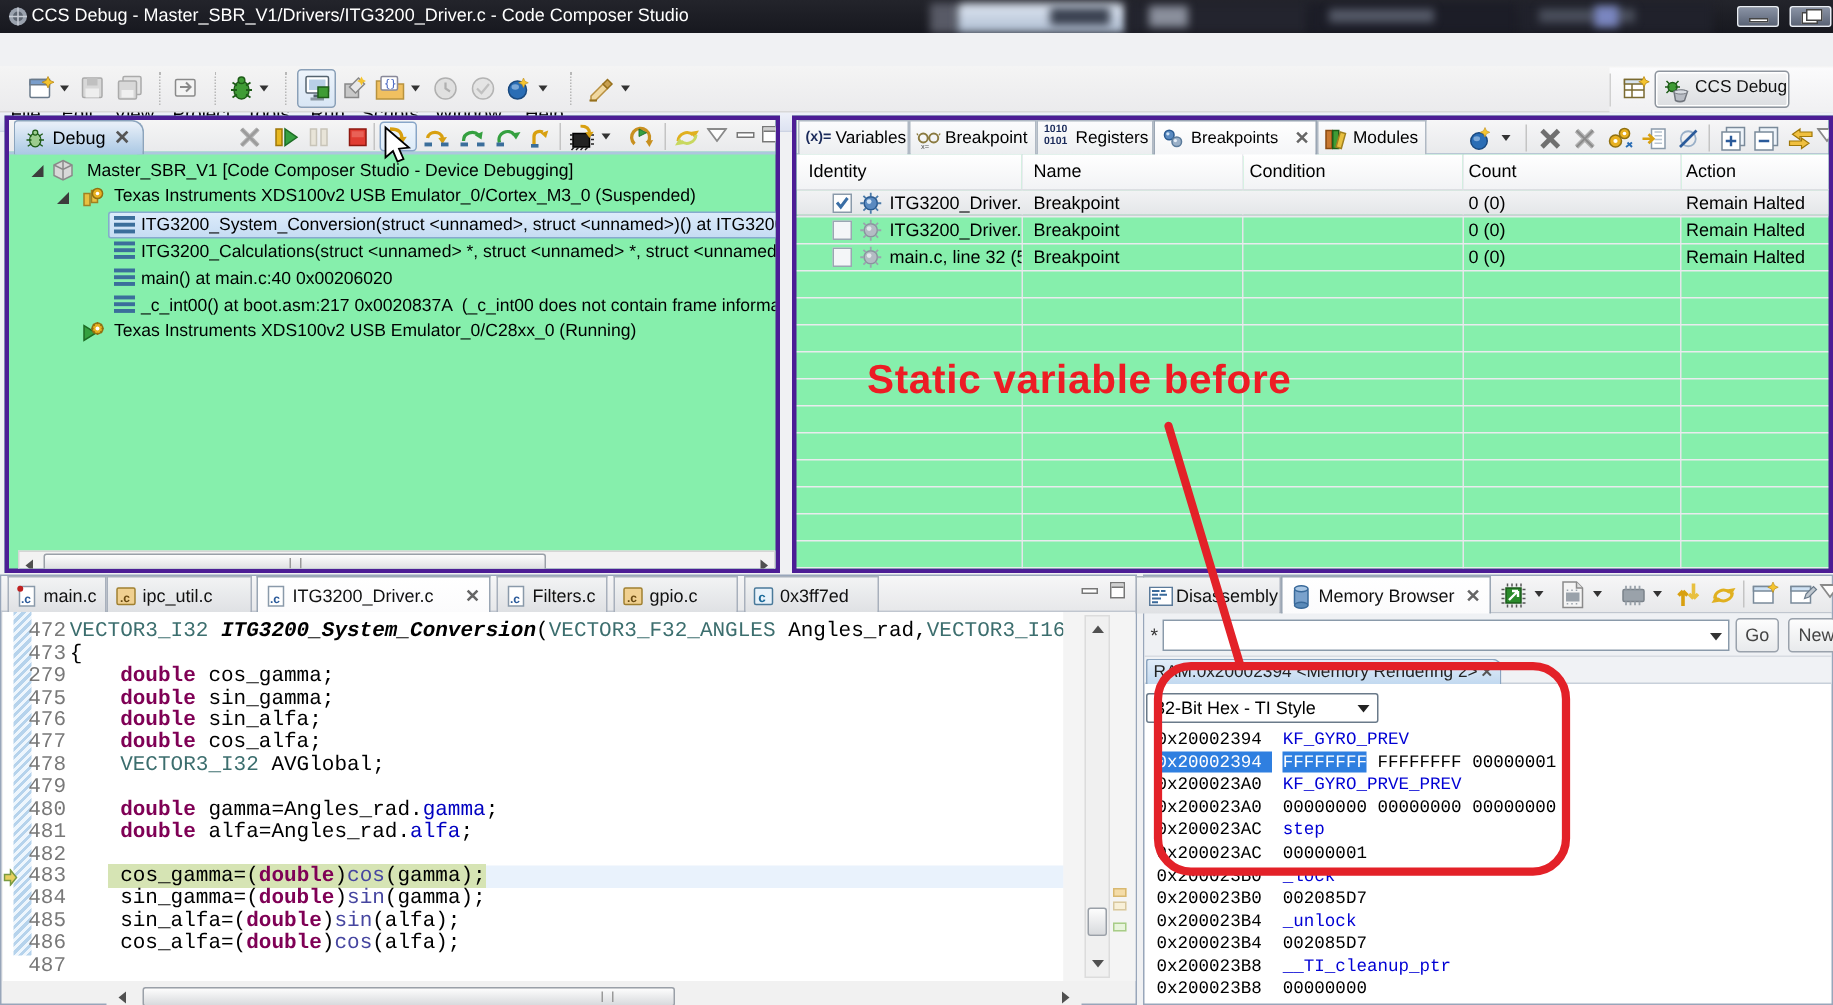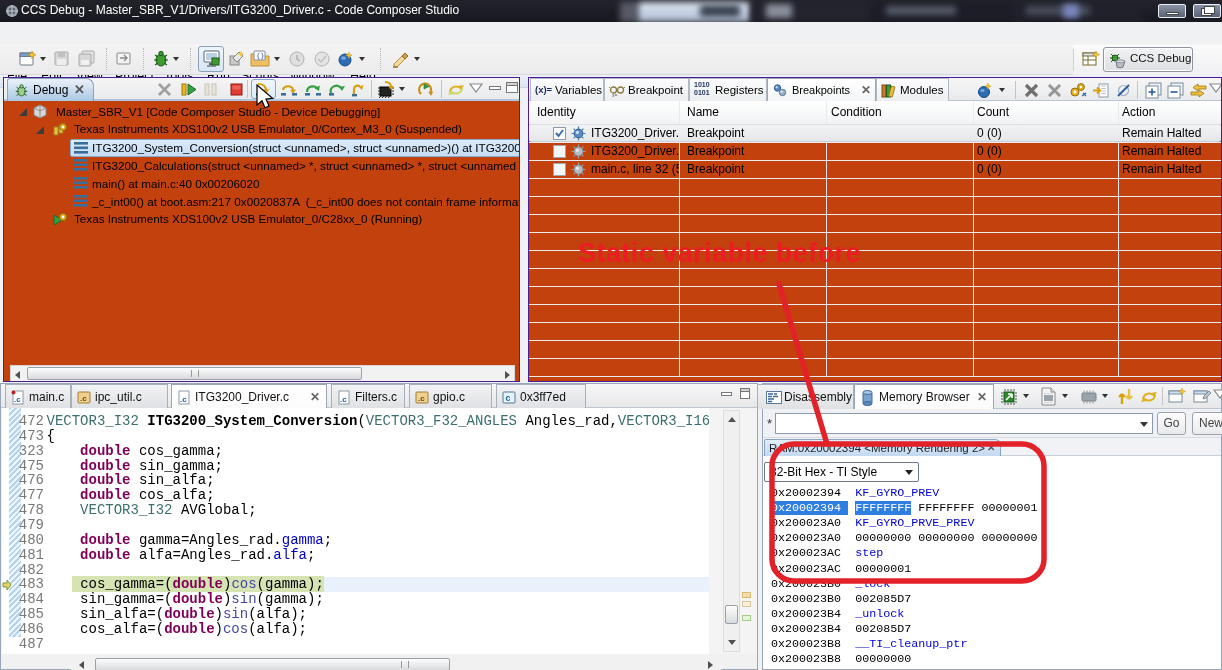--- a/index.html
+++ b/index.html
@@ -15,21 +15,21 @@
   
   #menubar { left:0; top:22px; width:1222px; height:22px; background:linear-gradient(#fafbfe,#dde3f2); border-bottom:1px solid #cdd4e4;margin-top:44px; }
   .menuitem { position:absolute; top:3px; font-size:12.5px; color:#000; }
   
   #toolbar { left:0; top:44px; width:1222px; height:31px; background:linear-gradient(#f4f4f4,#ebebed); border-bottom:1px solid #d8d8d8; }
   .tsep { position:absolute; top:4px; height:22px; width:1px; border-left:1px dotted #b8b8b8; }
   .dd { position:absolute; width:0; height:0; border-left:3.5px solid transparent; border-right:3.5px solid transparent; border-top:4px solid #333; }
   #persp { position:absolute; left:1073px; top:45px; width:149px; height:30px; background:linear-gradient(#fbfbfc,#f0f0f2); }
   #ccsbtn { position:absolute; left:30px; top:2px; width:90px; height:25px; border:1px solid #8e959e; border-radius:3px; background:linear-gradient(#f2f3f4,#dcdee1); box-shadow:inset 0 0 0 1px #fff; font-size:11.5px; color:#111; }
   
-  .view { position:absolute; background:#c2410c; border:1px solid #4c1d95; }
+  .view { position:absolute; background:#86efac; border:3px solid #4c1d95; }
   
   #debugview { left:3px; top:77px; width:517px; height:305px; overflow:hidden; }
   #debug-tabbar { height:23px; background:linear-gradient(#f5f5f5,#e9eaec); border-bottom:2px solid #aec6de; }
   #debug-tab { position:absolute; left:3px; top:0px; width:87px; height:23px; background:linear-gradient(#e6eef8 8%,#bdd4ea 70%,#aac8e4); border:1px solid #8ba4bd; border-bottom:none; border-radius:3px 8px 0 0; }
   .treerow { position:absolute; left:0; font-size:11.7px; color:#000; height:17.8px; line-height:17.8px; white-space:pre; }
   #selrow { position:absolute; left:66px; top:61px; width:451px; height:17.5px; background:linear-gradient(#dcebfb,#c6dcf3); border:1px solid #86aace; border-radius:2px; }
   .hscroll { position:absolute; background:#f2f2f2; border:1px solid #d5d5d5; }
   .thumb { position:absolute; background:linear-gradient(#fdfdfd,#d8dadd); border:1px solid #9aa0a8; border-radius:2px; }
   
   #breakview { left:528px; top:77px; width:694px; height:305px; overflow:hidden; }
@@ -44,21 +44,21 @@
   #ed-tabbar { position:absolute; left:0; top:0; width:100%; height:24px; background:linear-gradient(#f6f6f7,#e7e8ea); border-bottom:1px solid #c0c6cf; }
   .edtab { position:absolute; top:0; height:24px; border:1px solid #a8b0bc; border-bottom:none; background:linear-gradient(#f2f3f4,#dfe1e4); font-size:12px; color:#111; }
   #code { position:absolute; left:1px; top:24px; width:707px; height:246px; background:#fff; overflow:hidden; font-family:"Liberation Mono",monospace; font-size:14px; }
   .cl { position:absolute; left:0; width:100%; height:14.85px; line-height:14.85px; white-space:pre; }
   .lnum { position:absolute; left:0; top:0; width:42px; text-align:right; color:#787878; }
   .ctext { position:absolute; left:44.5px; top:0; color:#000; }
   .kw { color:#7f0055; font-weight:bold; }
   .typ { color:#3c6e6e; }
   .fld { color:#0000c0; }
   .fn { color:#4646a0; }
-  .bold { font-weight:bold; }
+  .bold { font-weight:bold;font-style:italic; }
   #hatch { position:absolute; left:8px; top:24px; width:12px; height:246px; background:repeating-linear-gradient(135deg,#b6d3ec 0 2px,#eef6fd 2px 4px); }
   
   #memview { left:762px; top:383px; width:460px; height:287px; border:1px solid #98a6ba; background:#fff; }
   #mem-tabbar { position:absolute; left:0; top:0; width:100%; height:25px; background:linear-gradient(#f6f6f7,#e7e8ea); border-bottom:1px solid #c0c6cf; }
   .memrow { position:absolute; left:8px; font-family:"Liberation Mono",monospace; font-size:11.7px; white-space:pre; color:#000; }
   .blue { color:#0000d4; }
   
   #overlay { position:absolute; left:0; top:0; width:1222px; height:670px; pointer-events:none; z-index:60; }
   #redtext { position:absolute; left:578px; top:238px; color:#ed1c24; font-size:27px; font-weight:bold; z-index:55; letter-spacing:0.45px; }
 </style>
@@ -553,21 +553,21 @@
   <div id="hatch" style="left:7px;top:0;height:229px;"></div>
   <div class="cl" style="top:6px">
     <span class="lnum">472</span>
     <span class="ctext"><span class="typ">VECTOR3_I32</span><span> </span><span class="bold">ITG3200_System_Conversion</span><span>(</span><span class="typ">VECTOR3_F32_ANGLES</span><span> Angles_rad,</span><span class="typ">VECTOR3_I16</span><span> AVLocal)</span></span>
   </div>
   <div class="cl" style="top:20.85px">
     <span class="lnum">473</span>
     <span class="ctext"><span>{</span></span>
   </div>
   <div class="cl" style="top:35.7px">
-    <span class="lnum">323</span>
+    <span class="lnum">279</span>
     <span class="ctext"><span>    </span><span class="kw">double</span><span> cos_gamma;</span></span>
   </div>
   <div class="cl" style="top:50.55px">
     <span class="lnum">475</span>
     <span class="ctext"><span>    </span><span class="kw">double</span><span> sin_gamma;</span></span>
   </div>
   <div class="cl" style="top:65.4px">
     <span class="lnum">476</span>
     <span class="ctext"><span>    </span><span class="kw">double</span><span> sin_alfa;</span></span>
   </div>

